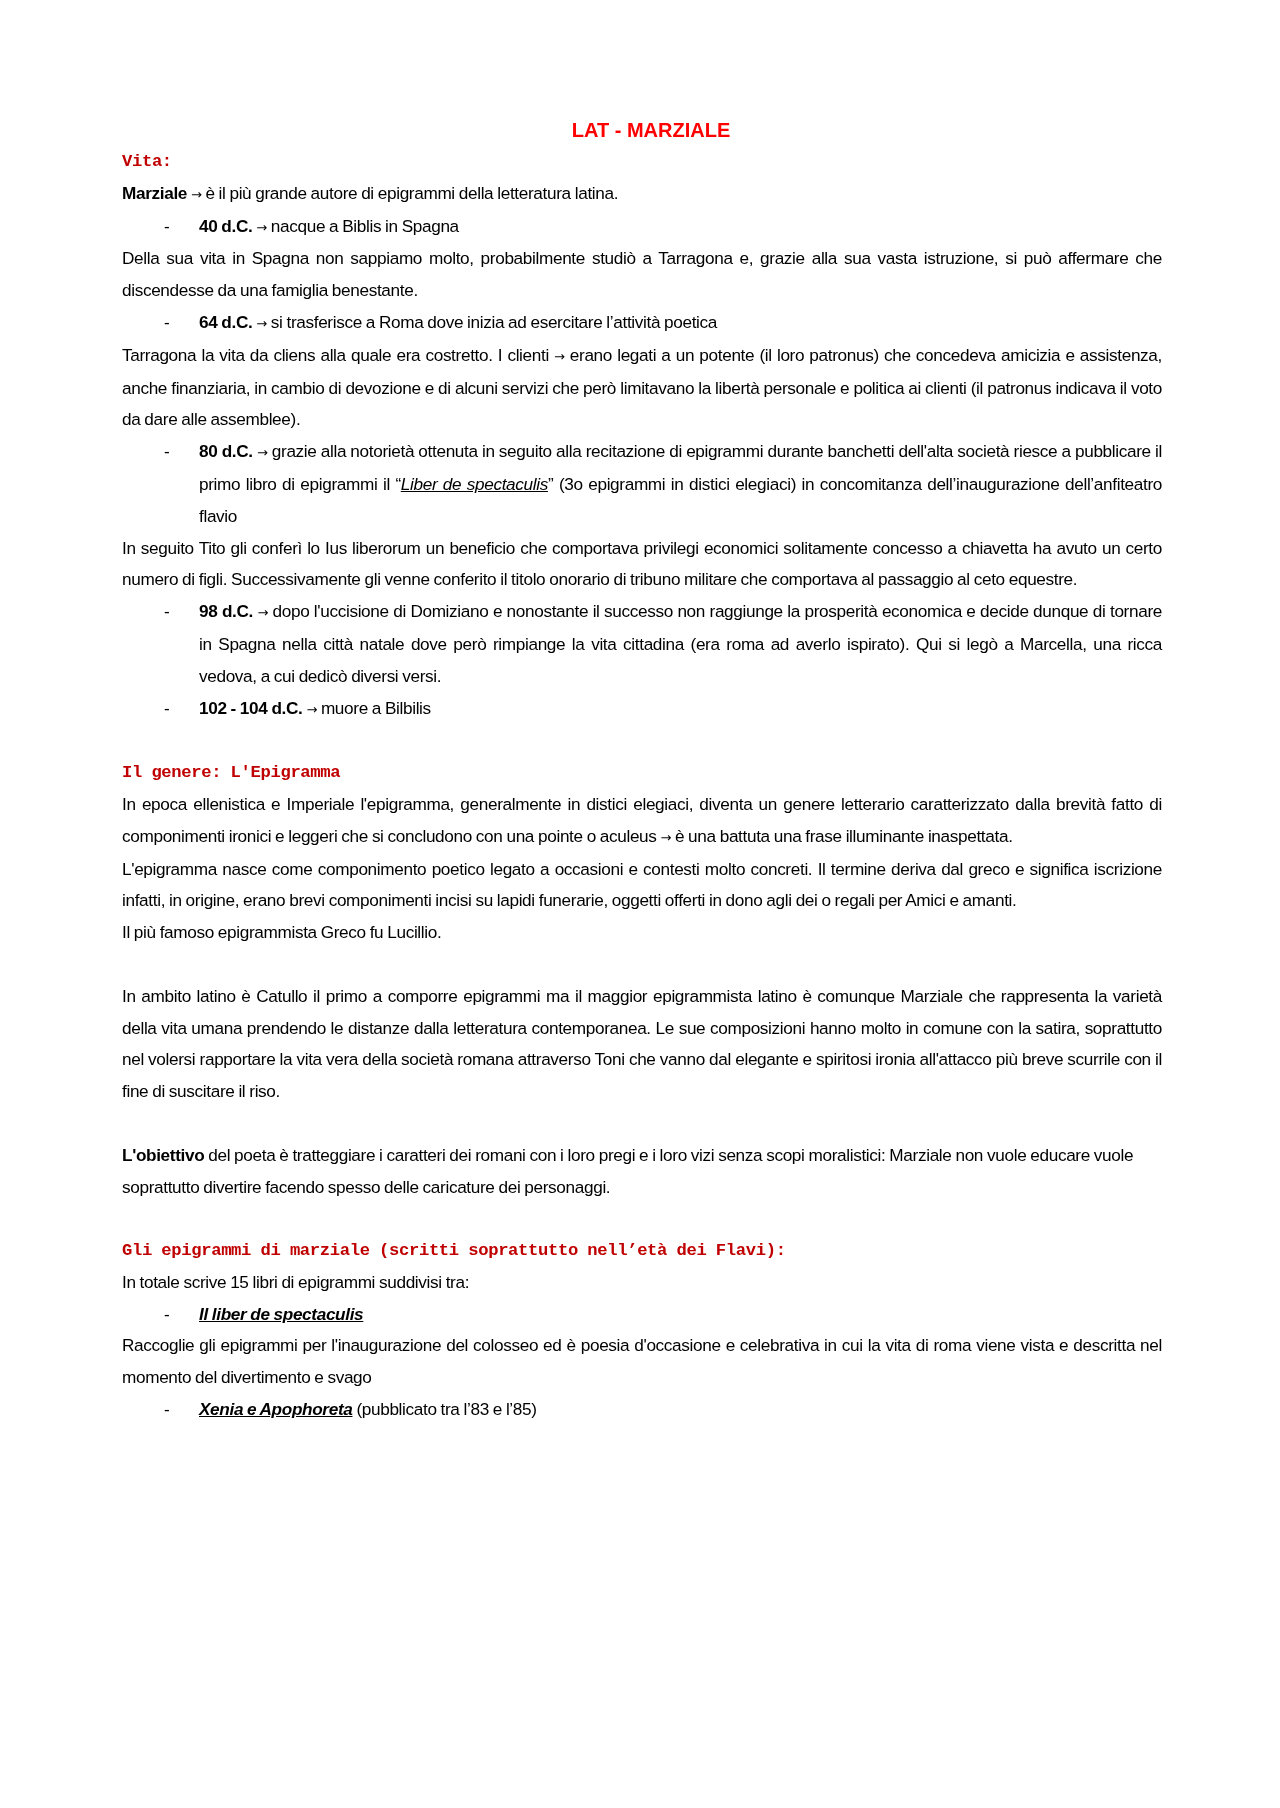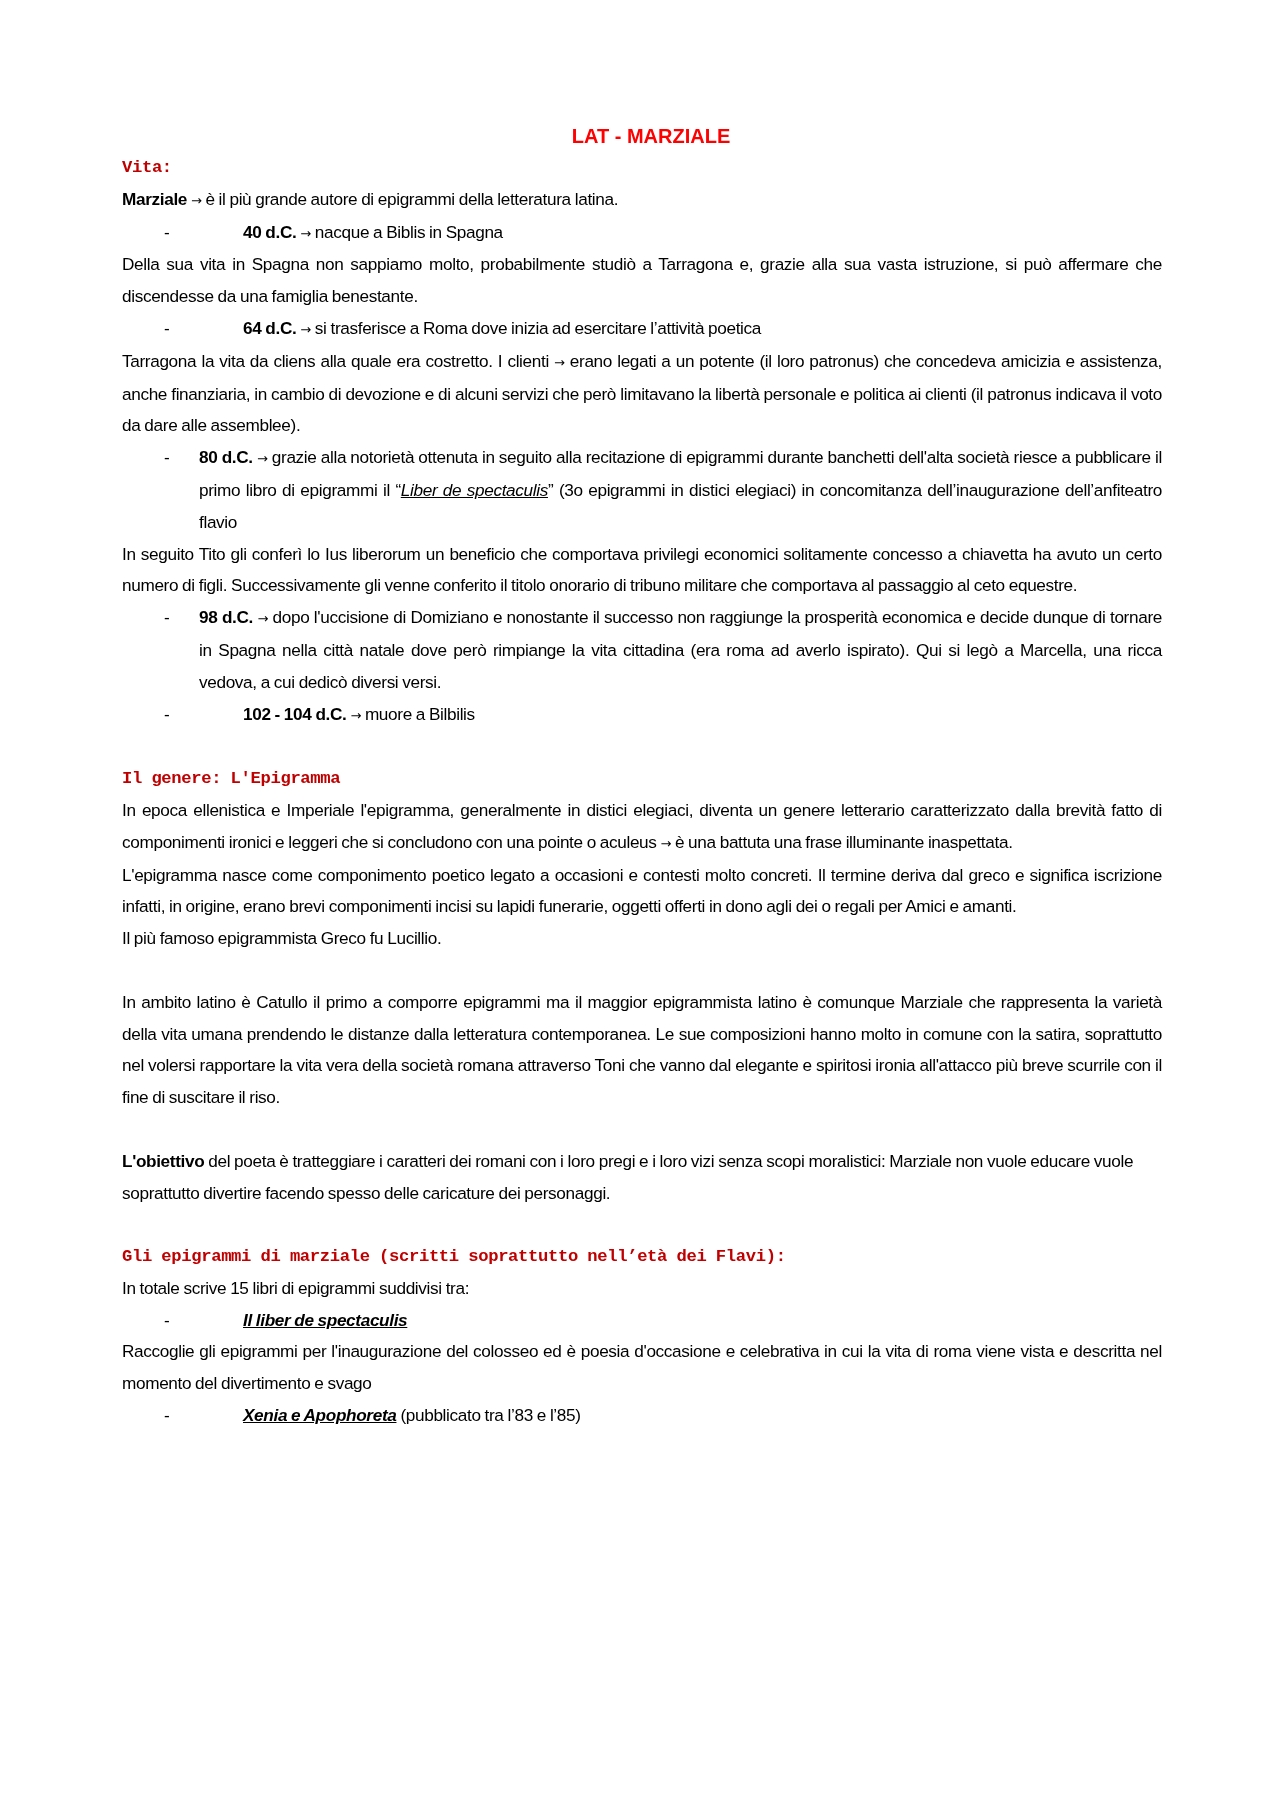--- a/index.html
+++ b/index.html
@@ -11,21 +11,21 @@
       width: 1280px;
       height: 1808px;
       position: relative;
       overflow: hidden;
       font-family: "Liberation Sans", sans-serif;
       color: #000000;
     }
     .page {
       position: absolute;
       left: 122px;
-      top: 120px;
+      top: 114px;
       width: 1040px;
     }
     .title {
       text-align: center;
       font-family: "Liberation Sans", sans-serif;
       font-weight: bold;
       font-size: 20px;
       color: #ff0000;
       height: 32px;
       line-height: 32px;
@@ -61,21 +61,20 @@
       flex: 0 0 77px;
       padding-left: 42px;
       box-sizing: border-box;
     }
     .bullet .btext {
       flex: 1;
       text-align: justify;
     }
     .bullet .btext.left {
       text-align: left;
-      margin-left: 44px;
     }
     .blank {
       height: 31.8px;
     }
     b { font-weight: bold; }
     i { font-style: italic; text-decoration: underline; }
     .arrow {
       font-family: "DejaVu Sans", sans-serif;
       font-size: 13px;
     }

